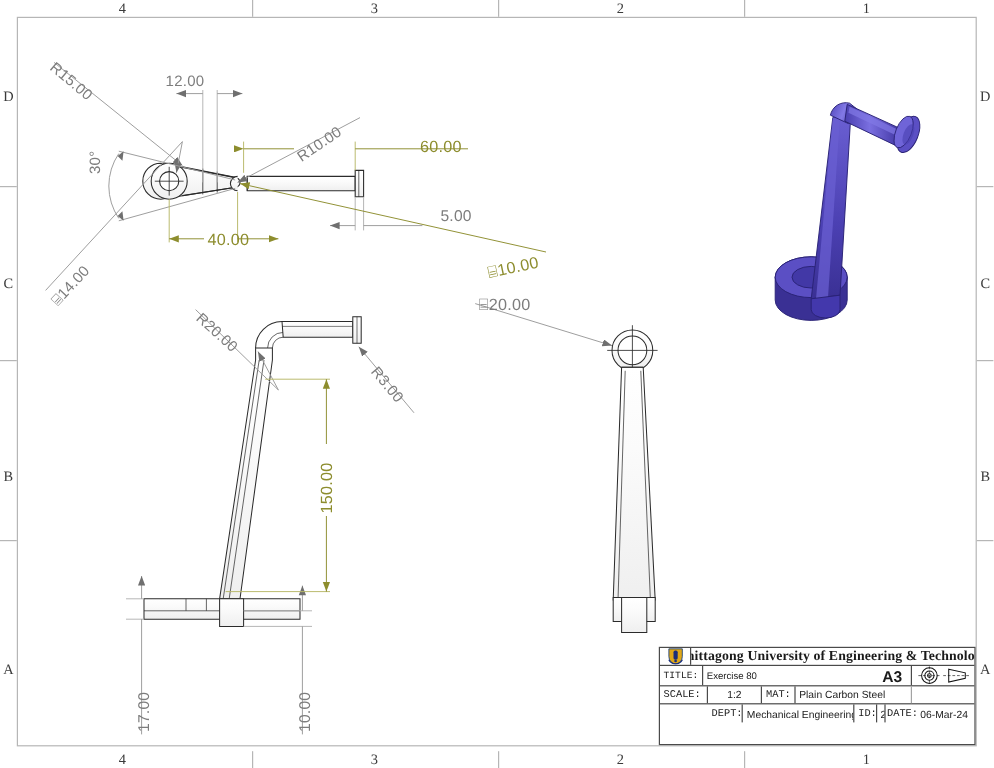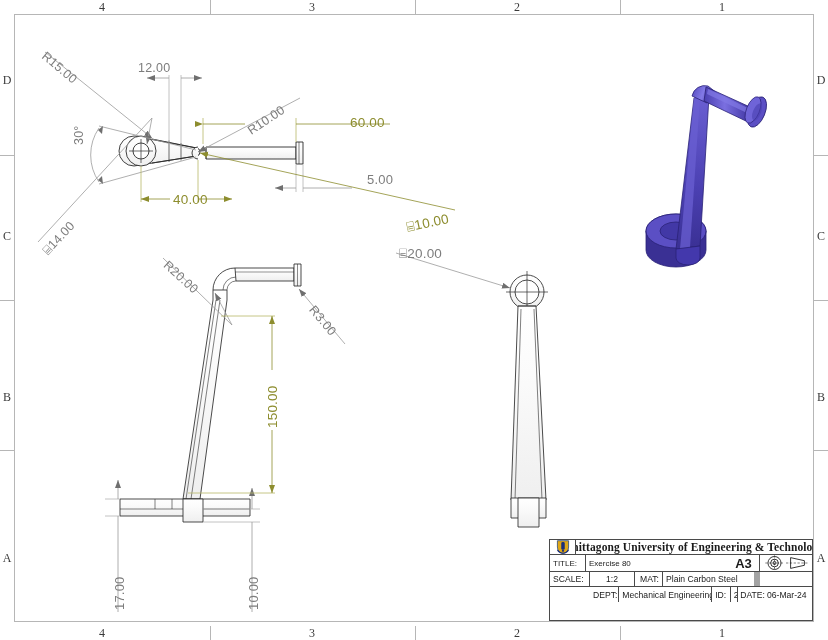--- a/index.html
+++ b/index.html
@@ -39,21 +39,21 @@
       border:1px solid #4a4a4a;box-sizing:border-box;background:#fff;
       font-size:8px;color:#1a1a1a;}
   .tb .row{display:flex;border-bottom:1px solid #4a4a4a;box-sizing:border-box;}
   .tb .row:last-child{border-bottom:none;}
   .tb .cell{padding:1px 3px;box-sizing:border-box;display:flex;
             align-items:center;border-right:1px solid #4a4a4a;
             overflow:hidden;white-space:nowrap;}
   .tb .cell:last-child{border-right:none;}
   .uni{font-family:"Liberation Serif",serif;font-weight:bold;
        font-size:11.5px;letter-spacing:.1px;}
-  .lbl{color:#1a1a1a;}
+  .lbl{color:#1a1a1a;font-family:Liberation Mono, monospace;}
   .val{color:#1a1a1a;text-align:right;}
   .a3{font-weight:bold;font-size:13px;font-family:"Liberation Sans",sans-serif;}
   .mm{font-weight:bold;font-size:13px;}
   .logo{width:26px;display:flex;align-items:center;justify-content:center;}
   .projsym{display:flex;align-items:center;justify-content:center;}
   .f9{font-size:8.6px;}
 </style>
 </head>
 <body>
 
@@ -337,21 +337,21 @@
           <path d="M36,3 L54,7 L54,13 L36,17 Z" fill="none" stroke="#111" stroke-width="1.1"></path>
           <line x1="30" y1="10" x2="58" y2="10" stroke="#111" stroke-width="0.7" stroke-dasharray="3,2"></line>
         </svg>
       </div>
     </div>
 
     <div class="row" style="height:15px;">
       <div class="cell lbl f9" style="width:40px;">SCALE:</div>
       <div class="cell val f9" style="width:45px;justify-content:center;">1:2</div>
       <div class="cell lbl f9" style="width:28px;justify-content:flex-end;">MAT:</div>
-      <div class="cell val f9" style="flex:1;border-right:6px solid #a3a3a3;">Plain Carbon Steel</div>
+      <div class="cell val f9" style="flex:1;border-right:1px solid #a3a3a3;">Plain Carbon Steel</div>
       <div class="cell" style="width:52px;"></div>
     </div>
 
 
     <div class="row" style="height:15px;margin-left:40px;">
       <div class="cell lbl f9" style="width:32px;">DEPT:</div>
       <div class="cell val f9" style="width:103px;">Mechanical Engineering</div>
       <div class="cell lbl f9" style="width:20px;">ID:</div>
       <div class="cell val f9" style="flex:1;border-right:1px solid #4a4a4a;">2103017</div>
       <div class="cell lbl f9" style="width:30px;justify-content:flex-end;padding-right:0;border-right:none;">DATE:</div>

